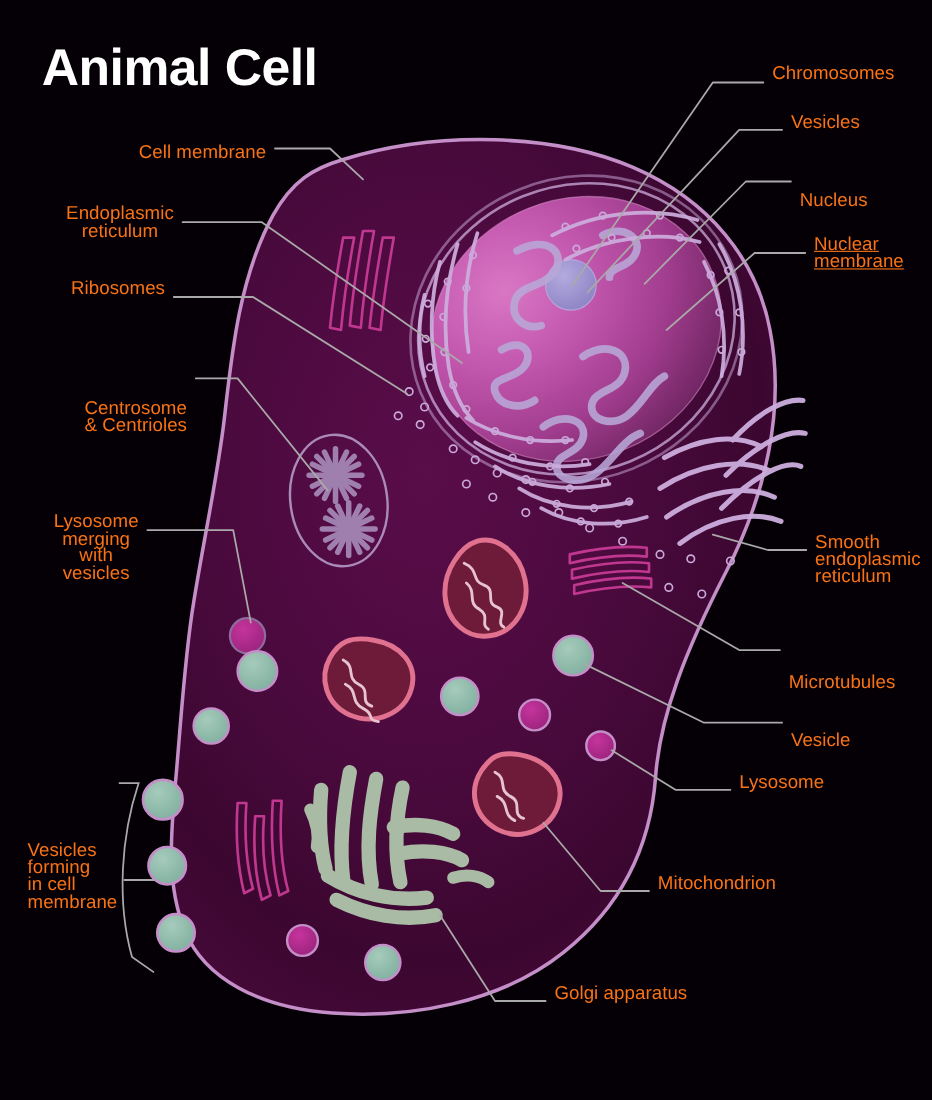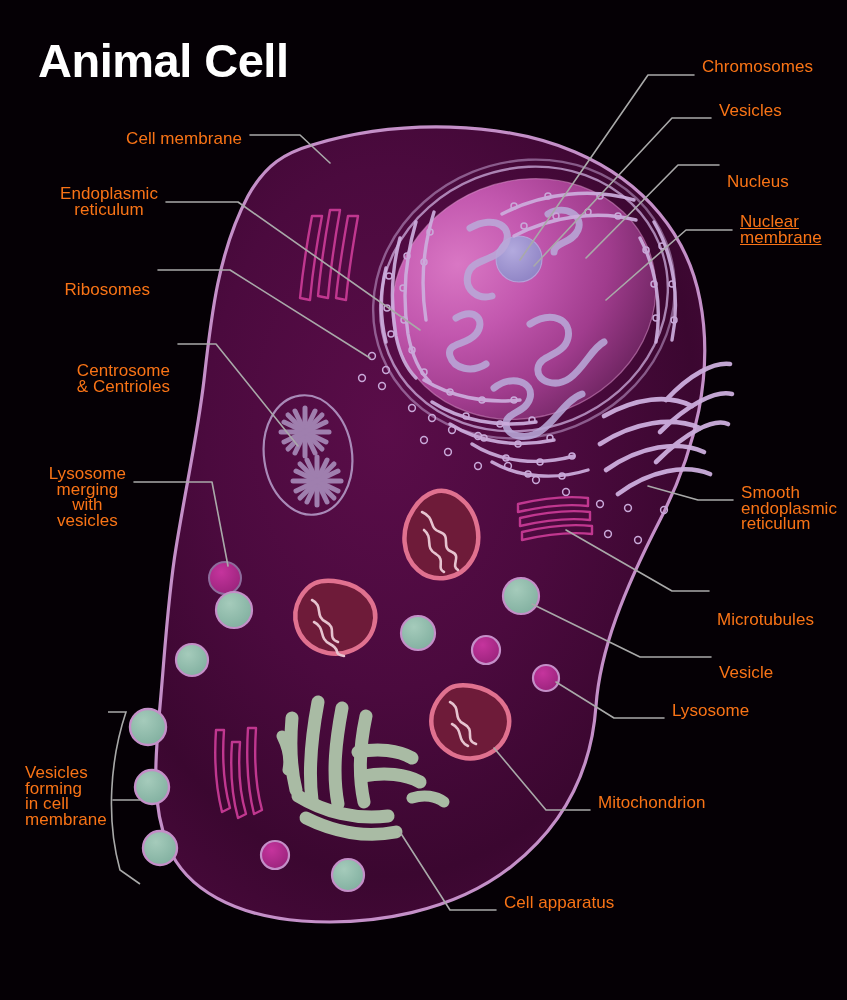--- a/index.html
+++ b/index.html
@@ -348,21 +348,21 @@
       <path d="M 590,810 L 546,810 L 494,748"></path>
       <path d="M 496,910 L 450,910 L 400,832"></path>
     </g>
   </svg>
 
   <div id="page-title">Animal Cell</div>
 
   <div class="label right-align" style="right:605px; top:131px;">Cell membrane</div>
   <div class="label right-align" style="right:689px; top:186px;">Endoplasmic
 reticulum</div>
-  <div class="label right-align" style="right:697px; top:254px;margin-top:28px;">Ribosomes</div>
+  <div class="label right-align" style="right:697px; top:254px;">Ribosomes</div>
   <div class="label right-align" style="right:677px; top:328px;margin-top:35px;">Centrosome
 &amp; Centrioles</div>
   <div class="label right-align" style="right:721px; top:466px;">Lysosome
 merging
 with
 vesicles</div>
   <div class="label left-align" style="left:25px; top:765px;">Vesicles
 forming
 in cell
 membrane</div>
@@ -372,15 +372,15 @@
   <div class="label left-align" style="left:727px; top:150px;margin-top:24px;">Nucleus</div>
   <div class="label left-align" style="left:740px; top:214px;text-decoration:underline;">Nuclear
 membrane</div>
   <div class="label left-align" style="left:741px; top:485px;">Smooth
 endoplasmic
 reticulum</div>
   <div class="label left-align" style="left:717px; top:576px;margin-top:36px;">Microtubules</div>
   <div class="label left-align" style="left:719px; top:641px;margin-top:24px;">Vesicle</div>
   <div class="label left-align" style="left:672px; top:703px;">Lysosome</div>
   <div class="label left-align" style="left:598px; top:795px;">Mitochondrion</div>
-  <div class="label left-align" style="left:504px; top:895px;">Cell apparatus</div>
+  <div class="label left-align" style="left:504px; top:895px;">Golgi apparatus</div>
 
 </div>
 
 </body></html>

